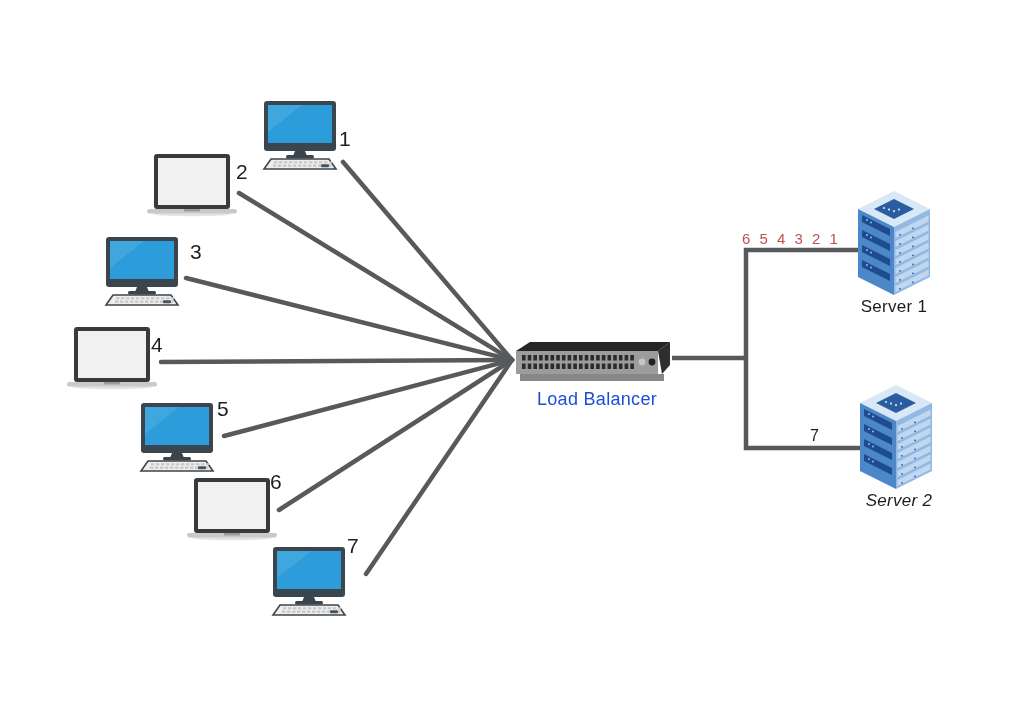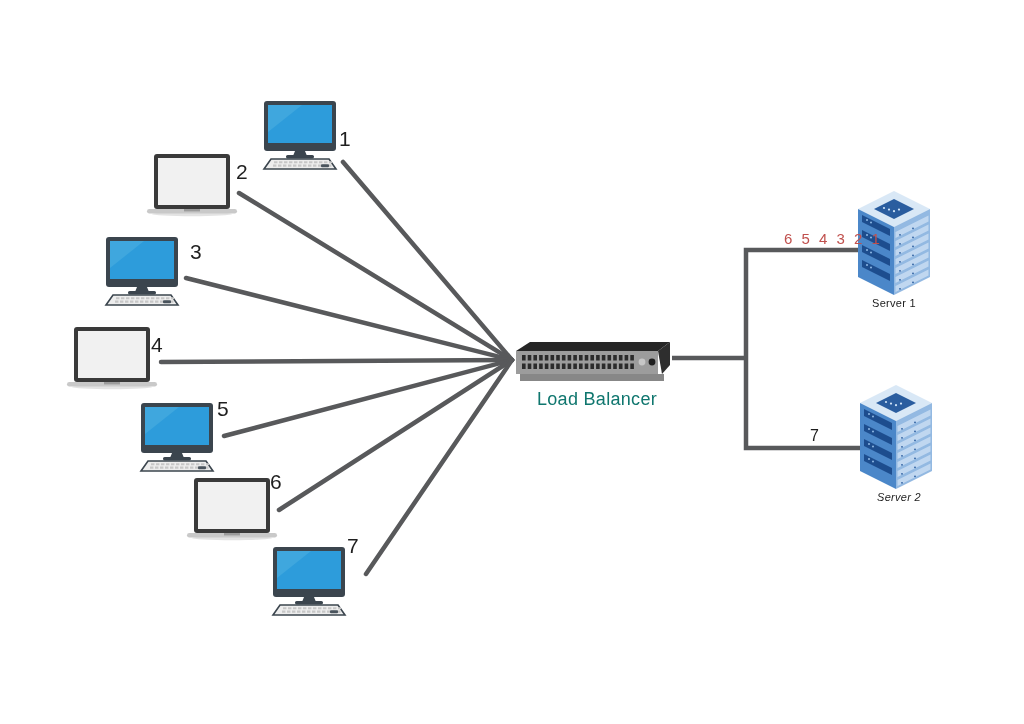--- a/index.html
+++ b/index.html
@@ -7,25 +7,25 @@
     position:relative;width:1024px;height:724px;background:#ffffff;
     overflow:hidden;font-family:"Liberation Sans",sans-serif;
   }
   .wires{position:absolute;left:0;top:0;z-index:1;}
   .dev{position:absolute;z-index:2;line-height:0;}
   .num-label{
     position:absolute;z-index:3;font-size:21px;color:#1f1f1f;
     font-family:"Liberation Sans",sans-serif;line-height:1;
   }
   .lb-label{
-    position:absolute;z-index:3;font-size:18px;color:#0f766e;
+    position:absolute;z-index:3;font-size:18px;color:#1d4ed8;
     width:170px;text-align:center;letter-spacing:.3px;
   }
   .server-label{
-    position:absolute;z-index:3;font-size:11px;color:#1c1c1c;
+    position:absolute;z-index:3;font-size:17px;color:#1c1c1c;
     width:120px;text-align:center;letter-spacing:.3px;
   }
   .seq-label{
     position:absolute;z-index:3;font-size:15px;white-space:nowrap;
     letter-spacing:2.5px;line-height:1;
   }
   .seq-single{
     position:absolute;z-index:3;font-size:16px;line-height:1;
   }
 </style>
@@ -201,21 +201,21 @@
         <circle cx="44" cy="80.8" r=".9"></circle>
           <circle cx="57" cy="74.3" r=".9"></circle>
         <circle cx="44" cy="89.8" r=".9"></circle>
           <circle cx="57" cy="83.3" r=".9"></circle>
         <circle cx="44" cy="98.8" r=".9"></circle>
           <circle cx="57" cy="92.3" r=".9"></circle>
       </g>
     </svg>
   </div>
   <div class="server-label" style="left:834px;top:297px;">Server 1</div>
-  <span class="seq-label" style="left: 784px; top: 231px; color: rgb(192, 80, 77);">6 5 4 3 2 1</span>
+  <span class="seq-label" style="left: 742px; top: 231px; color: rgb(192, 80, 77);">6 5 4 3 2 1</span>
 
   <div class="dev" style="left:858px;top:384px;">
     <svg width="76" height="106" viewBox="0 0 76 106">
       <polygon points="38,1 74,19 38,37 2,19" fill="#d9e8f6"></polygon>
       <polygon points="38,9 58,19 38,29 18,19" fill="#2a5d9f"></polygon>
       <circle cx="28" cy="18" r="1.1" fill="#cfe3f7"></circle>
         <circle cx="33" cy="19.6" r="1.1" fill="#cfe3f7"></circle>
       <circle cx="38" cy="21.2" r="1.1" fill="#cfe3f7"></circle>
         <circle cx="43" cy="19.6" r="1.1" fill="#cfe3f7"></circle>
       <polygon points="2,19 38,37 38,105 2,87" fill="#4b87c9"></polygon>

